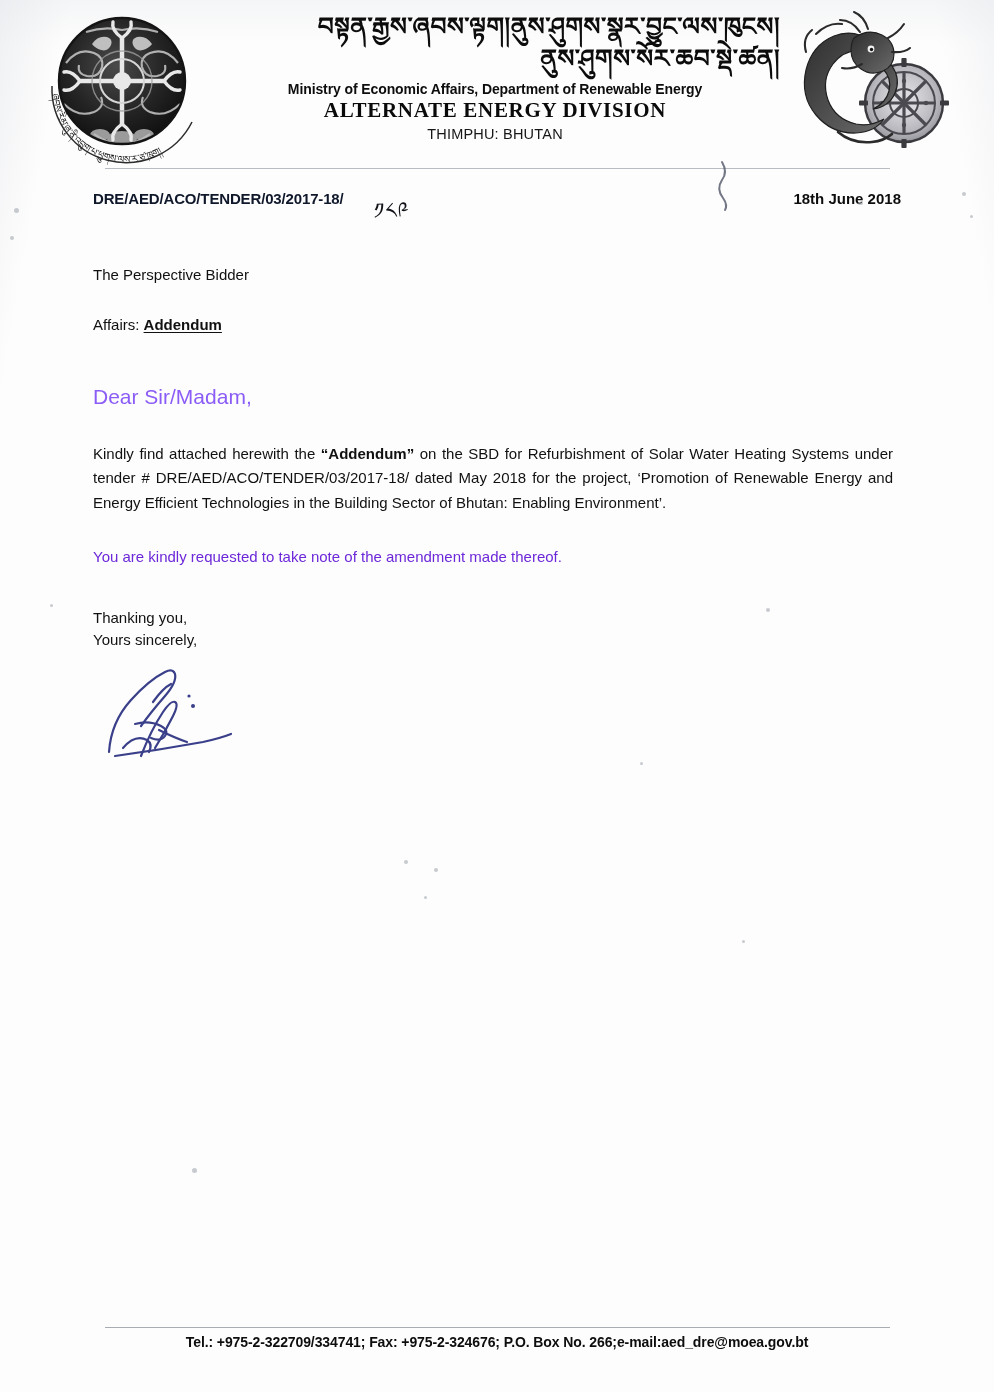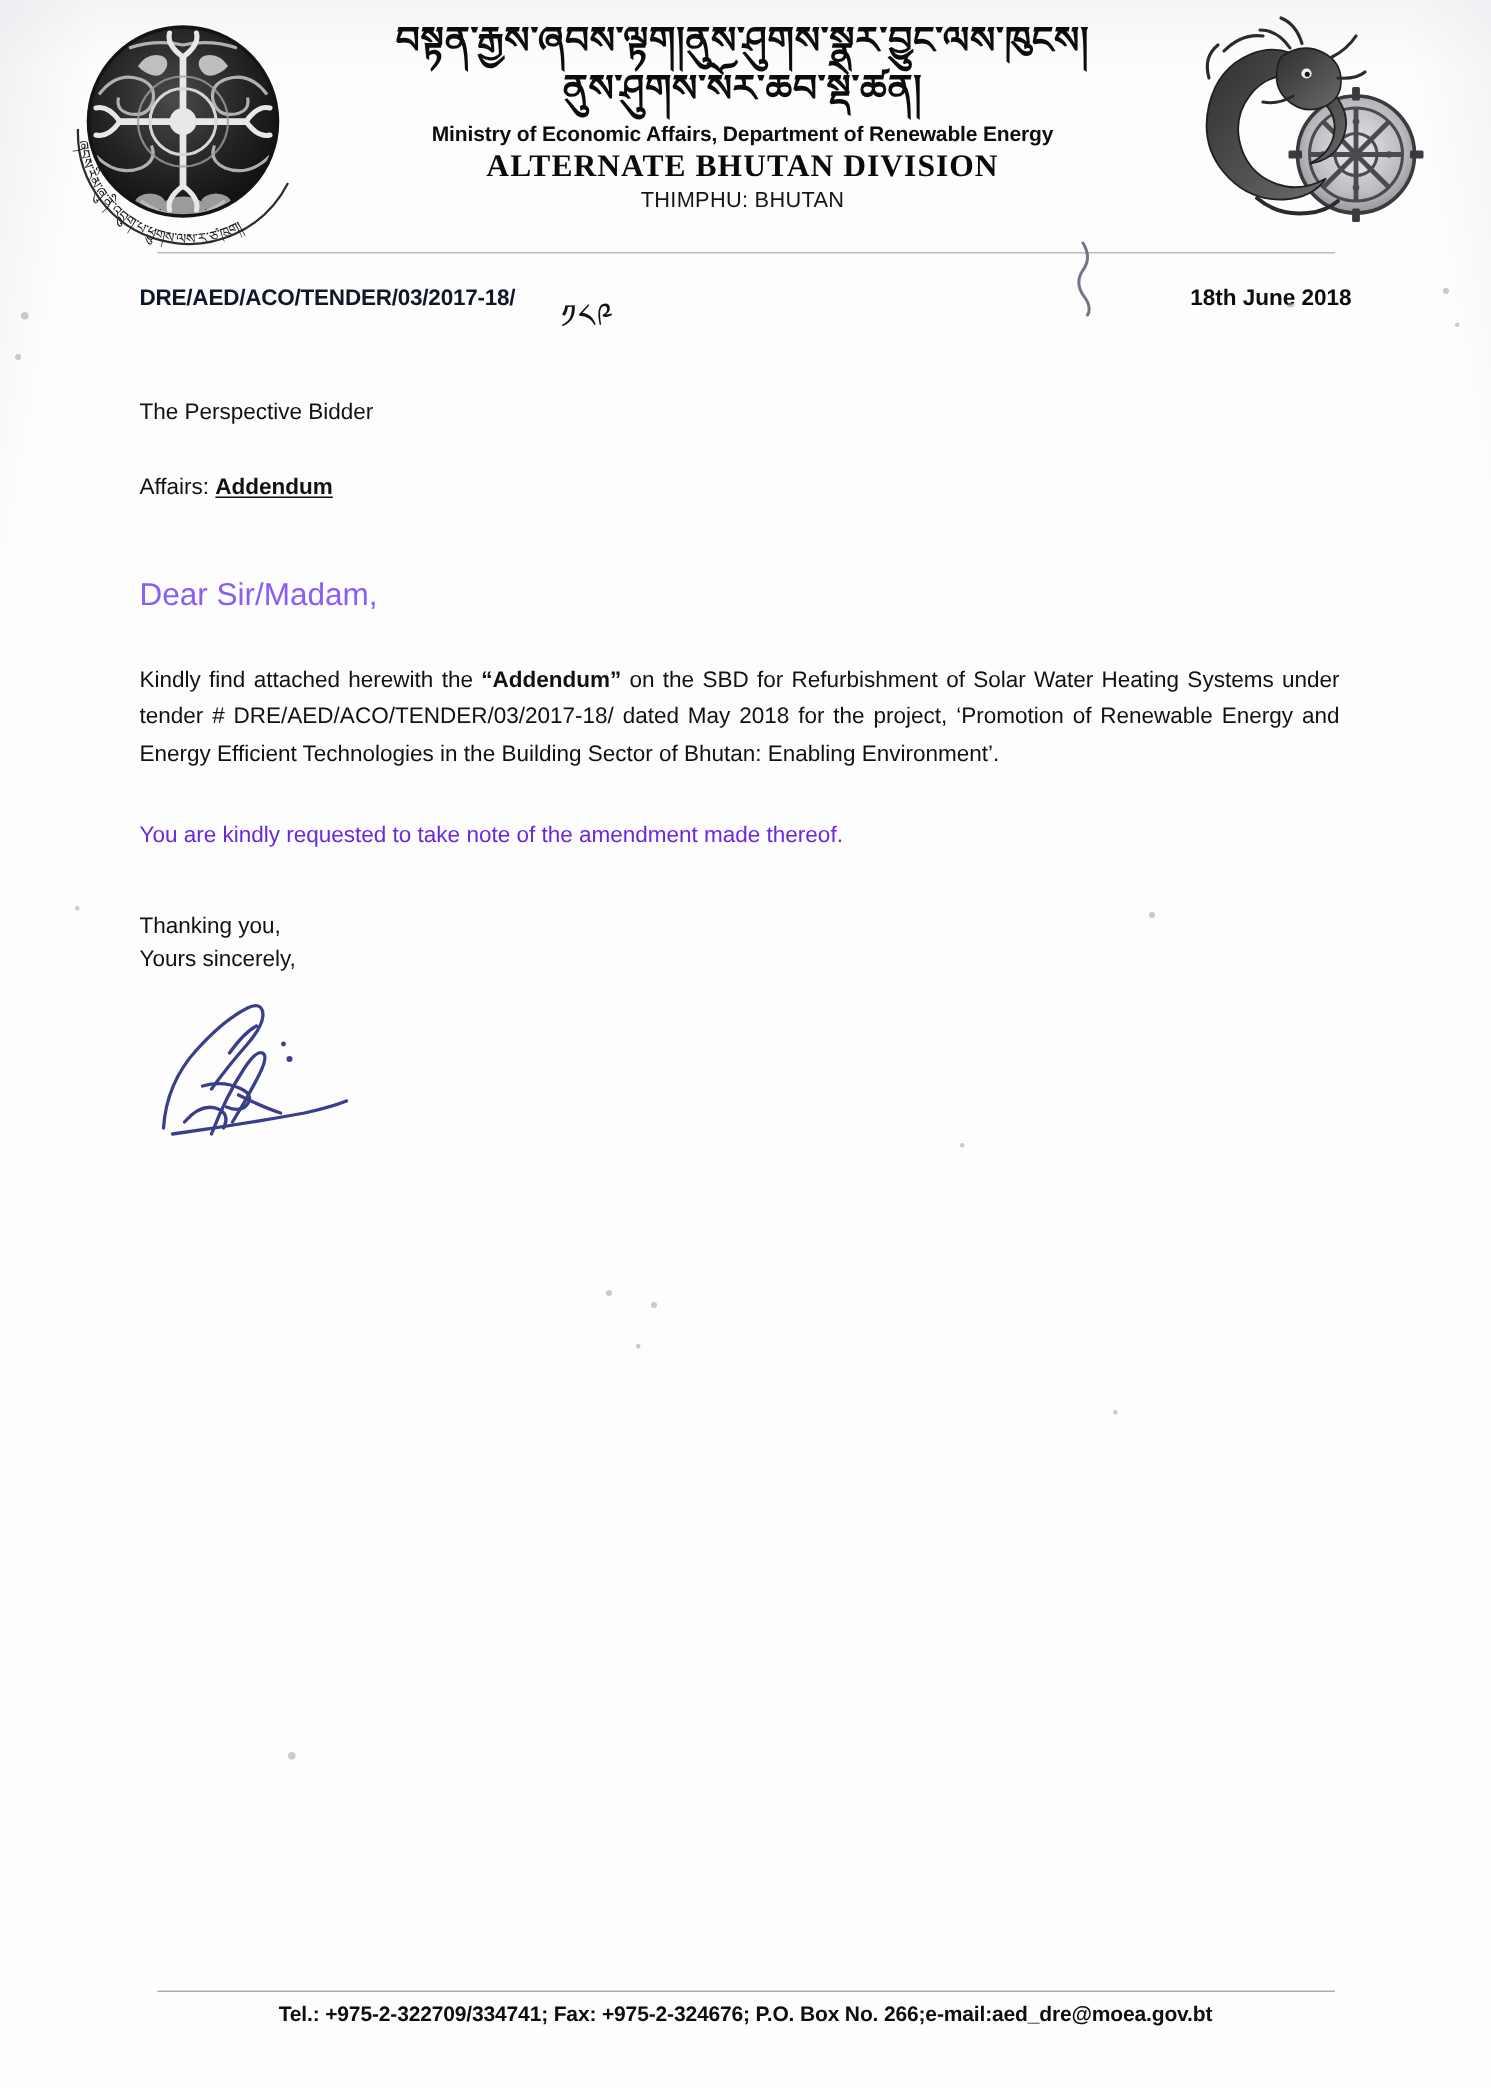--- a/index.html
+++ b/index.html
@@ -67,20 +67,21 @@
     top: 8px;
     width: 570px;
     text-align: center;
   }
 
   .dzongkha-line {
     font-family: "DejaVu Sans", sans-serif;
     color: #0c0c0c;
     line-height: 1.18;
     letter-spacing: 0.5px;
+    text-align: right;
   }
   .dz1 {
     font-size: 25px;
     font-weight: 700;
     margin-top: 4px;
   }
   .dz2 {
     font-size: 25px;
     font-weight: 700;
     margin-top: 2px;
@@ -341,21 +342,21 @@
             <textPath href="#arcpath" startOffset="4%">ཞབས་རིམ་ཞུ་ནི་འབྲུག་པ་ཕྱུགས་ལས་ར་ཙ་ཁུག།</textPath>
           </text>
         </g>
       </svg>
     </div>
 
     <div class="header-text">
       <div class="dzongkha-line dz1">བསྟན་རྒྱས་ཞབས་ལྟག།ནུས་ཤུགས་སྣར་བྱུང་ལས་ཁུངས།</div>
       <div class="dzongkha-line dz2">ནུས་ཤུགས་སོར་ཆབ་སྡེ་ཚན།</div>
       <div class="ministry-line">Ministry of Economic Affairs, Department of Renewable Energy</div>
-      <div class="division-line">ALTERNATE BHUTAN DIVISION</div>
+      <div class="division-line">ALTERNATE ENERGY DIVISION</div>
       <div class="place-line">THIMPHU: BHUTAN</div>
     </div>
 
     <div class="dragon-logo">
       <svg viewBox="0 0 190 160" width="190" height="160" aria-hidden="true">
         <defs>
           <linearGradient id="dragGrad" x1="0%" y1="0%" x2="100%" y2="100%">
             <stop offset="0%" stop-color="#2e2e2e"></stop>
             <stop offset="100%" stop-color="#6b6b6b"></stop>
           </linearGradient>

